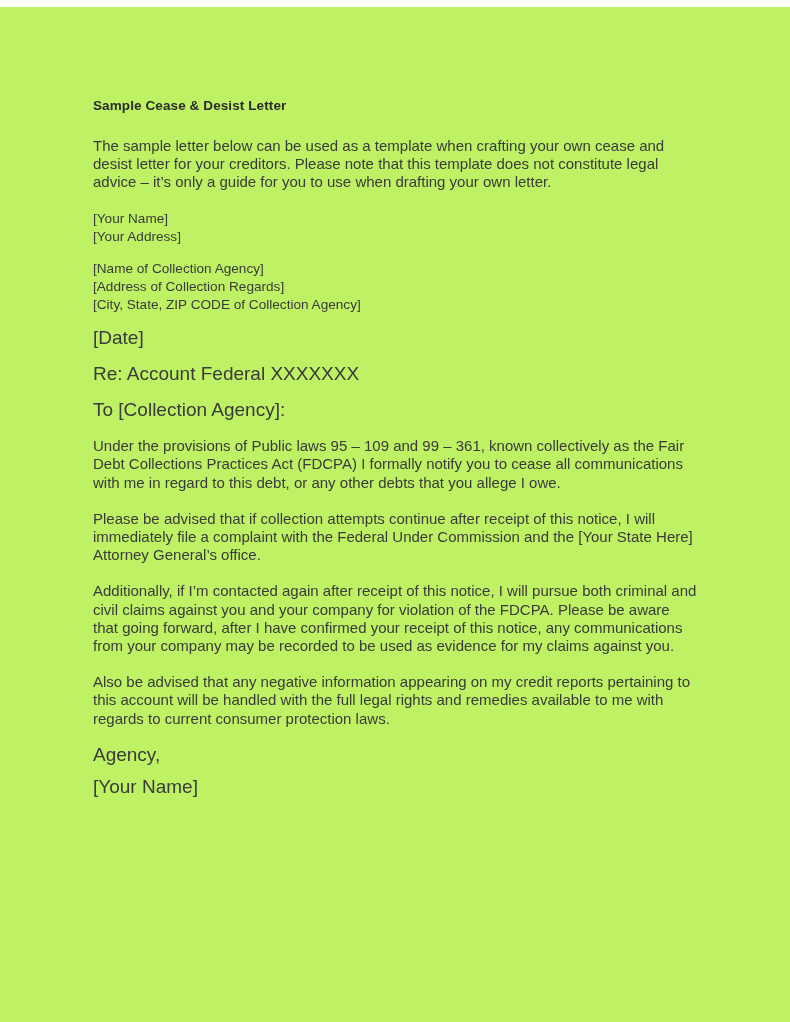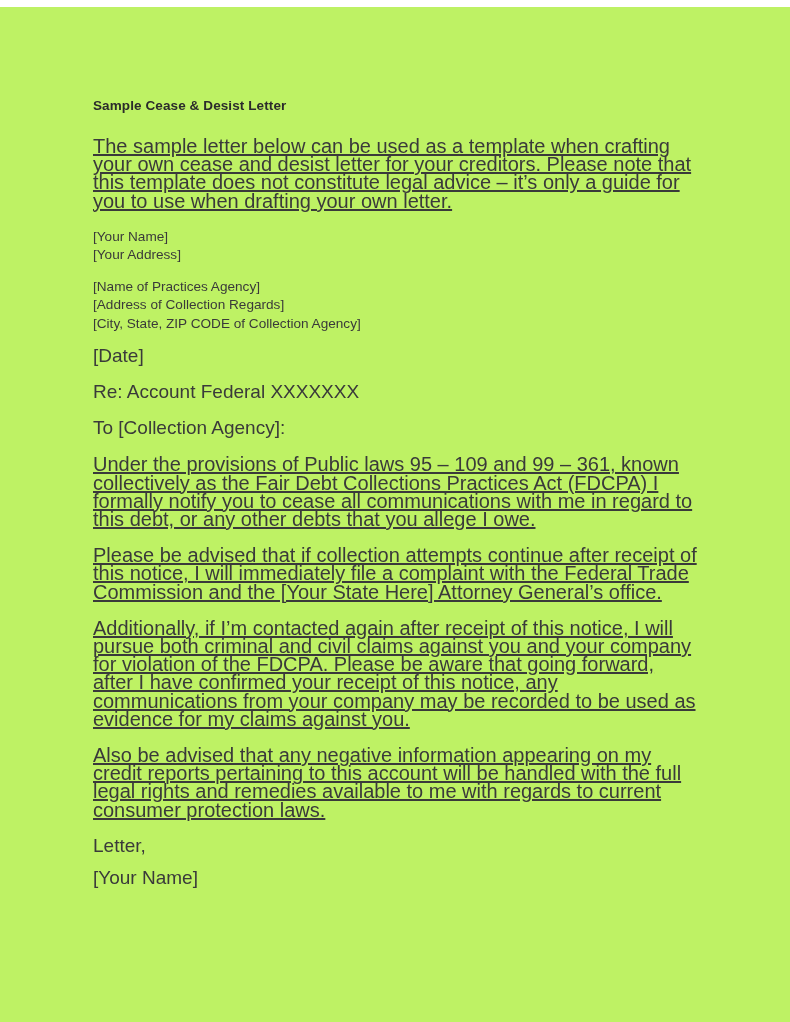--- a/index.html
+++ b/index.html
@@ -30,25 +30,24 @@
   }
   .doc-title {
     font-size: 13.5px;
     font-weight: bold;
     color: #2b2b2b;
     line-height: 18px;
     margin: 0 0 22px 0;
     letter-spacing: 0.1px;
   }
   p.para {
-    font-size: 20px;
+    font-size: 15px;
     line-height: 18.2px;
     margin: 0 0 18px 0;
     color: #3a3a3a;
-    text-decoration: underline;
   }
   .block {
     margin: 0 0 18px 0;
   }
   .block .line {
     font-size: 13.6px;
     line-height: 18.2px;
     color: #3a3a3a;
     white-space: pre;
   }
@@ -77,37 +76,37 @@
     <h1 class="doc-title">Sample Cease &amp; Desist Letter</h1>
 
     <p class="para">The sample letter below can be used as a template when crafting your own cease and desist letter for your creditors. Please note that this template does not constitute legal advice – it’s only a guide for you to use when drafting your own letter.</p>
 
     <div class="block gap-addr">
       <div class="line">[Your Name]</div>
       <div class="line">[Your Address]</div>
     </div>
 
     <div class="block gap-addr">
-      <div class="line">[Name of Practices Agency]</div>
+      <div class="line">[Name of Collection Agency]</div>
       <div class="line">[Address of Collection Regards]</div>
       <div class="line">[City, State, ZIP CODE of Collection Agency]</div>
     </div>
 
     <div class="single tight">[Date]</div>
 
     <div class="single tight">Re: Account Federal XXXXXXX</div>
 
     <div class="single">To [Collection Agency]:</div>
 
     <p class="para">Under the provisions of Public laws 95 – 109 and 99 – 361, known collectively as the Fair Debt Collections Practices Act (FDCPA) I formally notify you to cease all communications with me in regard to this debt, or any other debts that you allege I owe.</p>
 
-    <p class="para">Please be advised that if collection attempts continue after receipt of this notice, I will immediately file a complaint with the Federal Trade Commission and the [Your State Here] Attorney General’s office.</p>
+    <p class="para">Please be advised that if collection attempts continue after receipt of this notice, I will immediately file a complaint with the Federal Under Commission and the [Your State Here] Attorney General’s office.</p>
 
     <p class="para">Additionally, if I’m contacted again after receipt of this notice, I will pursue both criminal and civil claims against you and your company for violation of the FDCPA. Please be aware that going forward, after I have confirmed your receipt of this notice, any communications from your company may be recorded to be used as evidence for my claims against you.</p>
 
     <p class="para">Also be advised that any negative information appearing on my credit reports pertaining to this account will be handled with the full legal rights and remedies available to me with regards to current consumer protection laws.</p>
 
-    <div class="single sig-gap">Letter,</div>
+    <div class="single sig-gap">Agency,</div>
 
     <div class="single">[Your Name]</div>
 
   </div>
 </div>
 
 </body></html>

